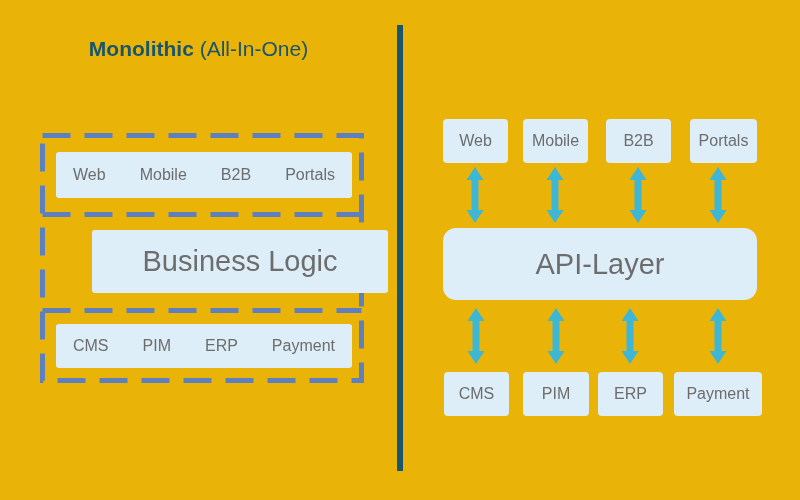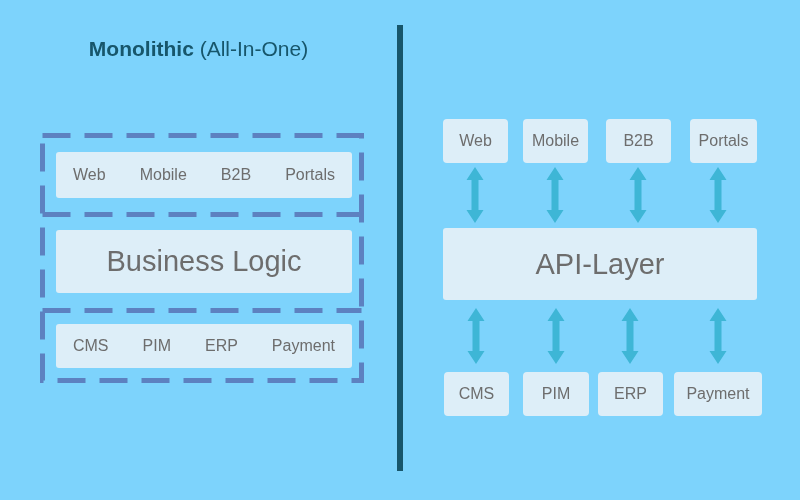--- a/index.html
+++ b/index.html
@@ -1,38 +1,38 @@
 <!DOCTYPE html>
 <html><head>
 <meta charset="utf-8">
 <style>
   html,body{margin:0;padding:0;background:#ffffff;}
   body{font-family:"Liberation Sans", sans-serif;}
-  .canvas{position:relative;width:800px;height:500px;background:#7dd3fc;overflow:hidden;text-decoration:underline;}
+  .canvas{position:relative;width:800px;height:500px;background:#eab308;overflow:hidden;text-decoration:underline;}
 
   .divider{position:absolute;left:397px;top:25px;width:6px;height:446px;background:#17566b;}
 
   .title{position:absolute;top:36px;font-size:21px;line-height:1.2;color:#17566b;text-align:center;white-space:pre;}
   .title .bold{font-weight:700;}
   .left-title{left:0;width:397px;}
   .right-title{left:403px;width:385px;}
 
   .dash-frame{position:absolute;left:40px;top:133px;}
 
   .lrow{position:absolute;left:56px;width:296px;background:#ddeef8;border-radius:3px;
         display:flex;align-items:center;justify-content:space-around;
         color:#6d6d6d;font-size:16px;}
   .row-front{top:152px;height:46px;}
-  .row-logic{top:230px;height:63px;justify-content:center;font-size:29px;}
+  .row-logic{top:230px;height:63px;justify-content:center;font-size:29px;margin-left:36px;}
   .row-back{top:324px;height:44px;}
 
   .sbox{position:absolute;height:44px;background:#ddeef8;border-radius:4px;
         display:flex;align-items:center;justify-content:center;
         color:#6d6d6d;font-size:16px;}
-  .api{position:absolute;left:443px;top:228px;width:314px;height:72px;background:#ddeef8;border-radius:3px;
+  .api{position:absolute;left:443px;top:228px;width:314px;height:72px;background:#ddeef8;border-radius:13px;
        display:flex;align-items:center;justify-content:center;color:#6d6d6d;font-size:29px;}
 
   .arrow{position:absolute;width:20px;height:56px;}
 </style>
 </head>
 <body>
 
 <div class="canvas">
 
   <div class="divider"></div>

